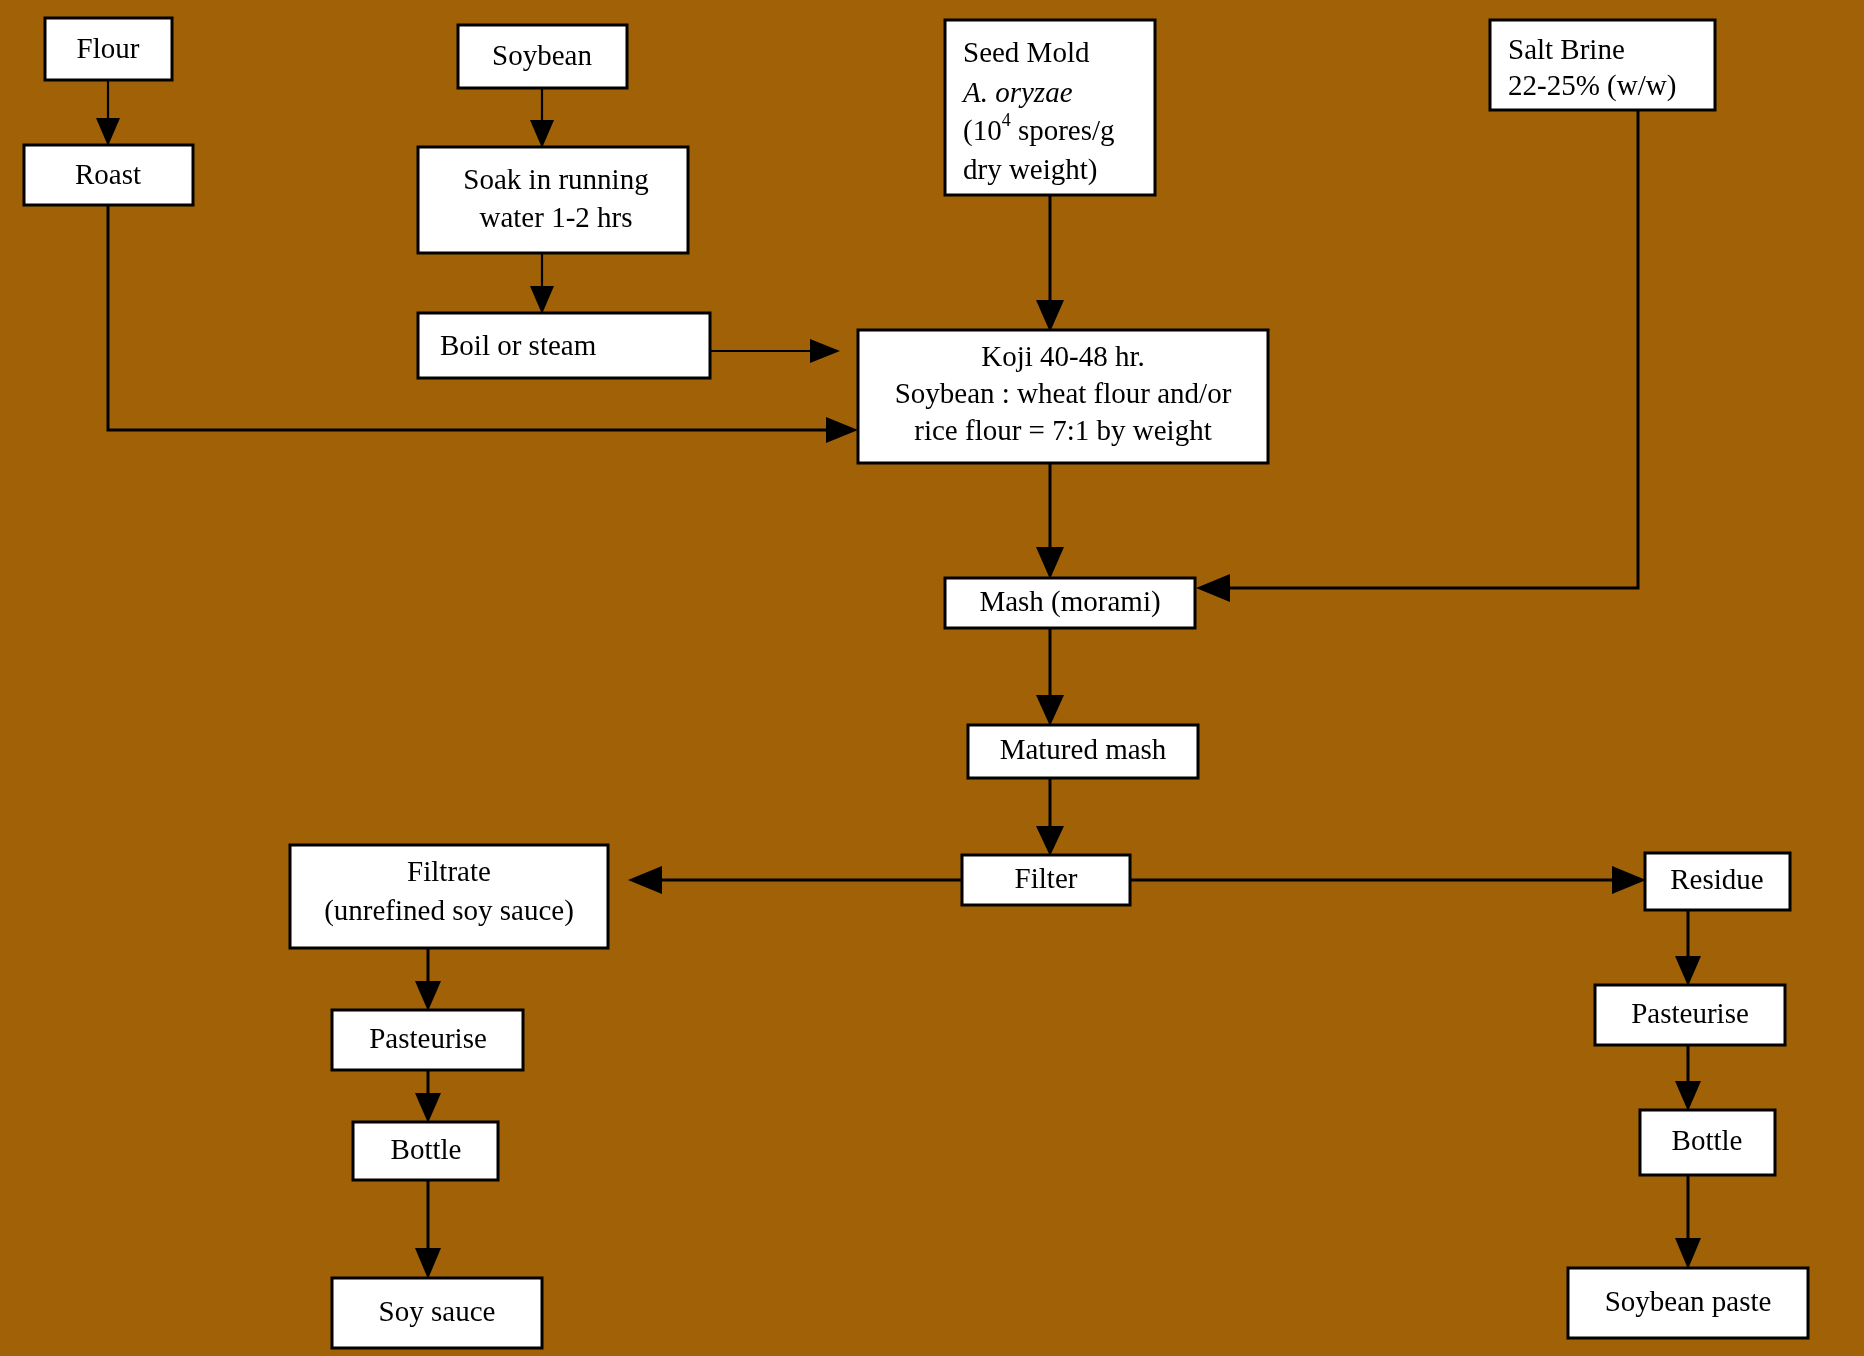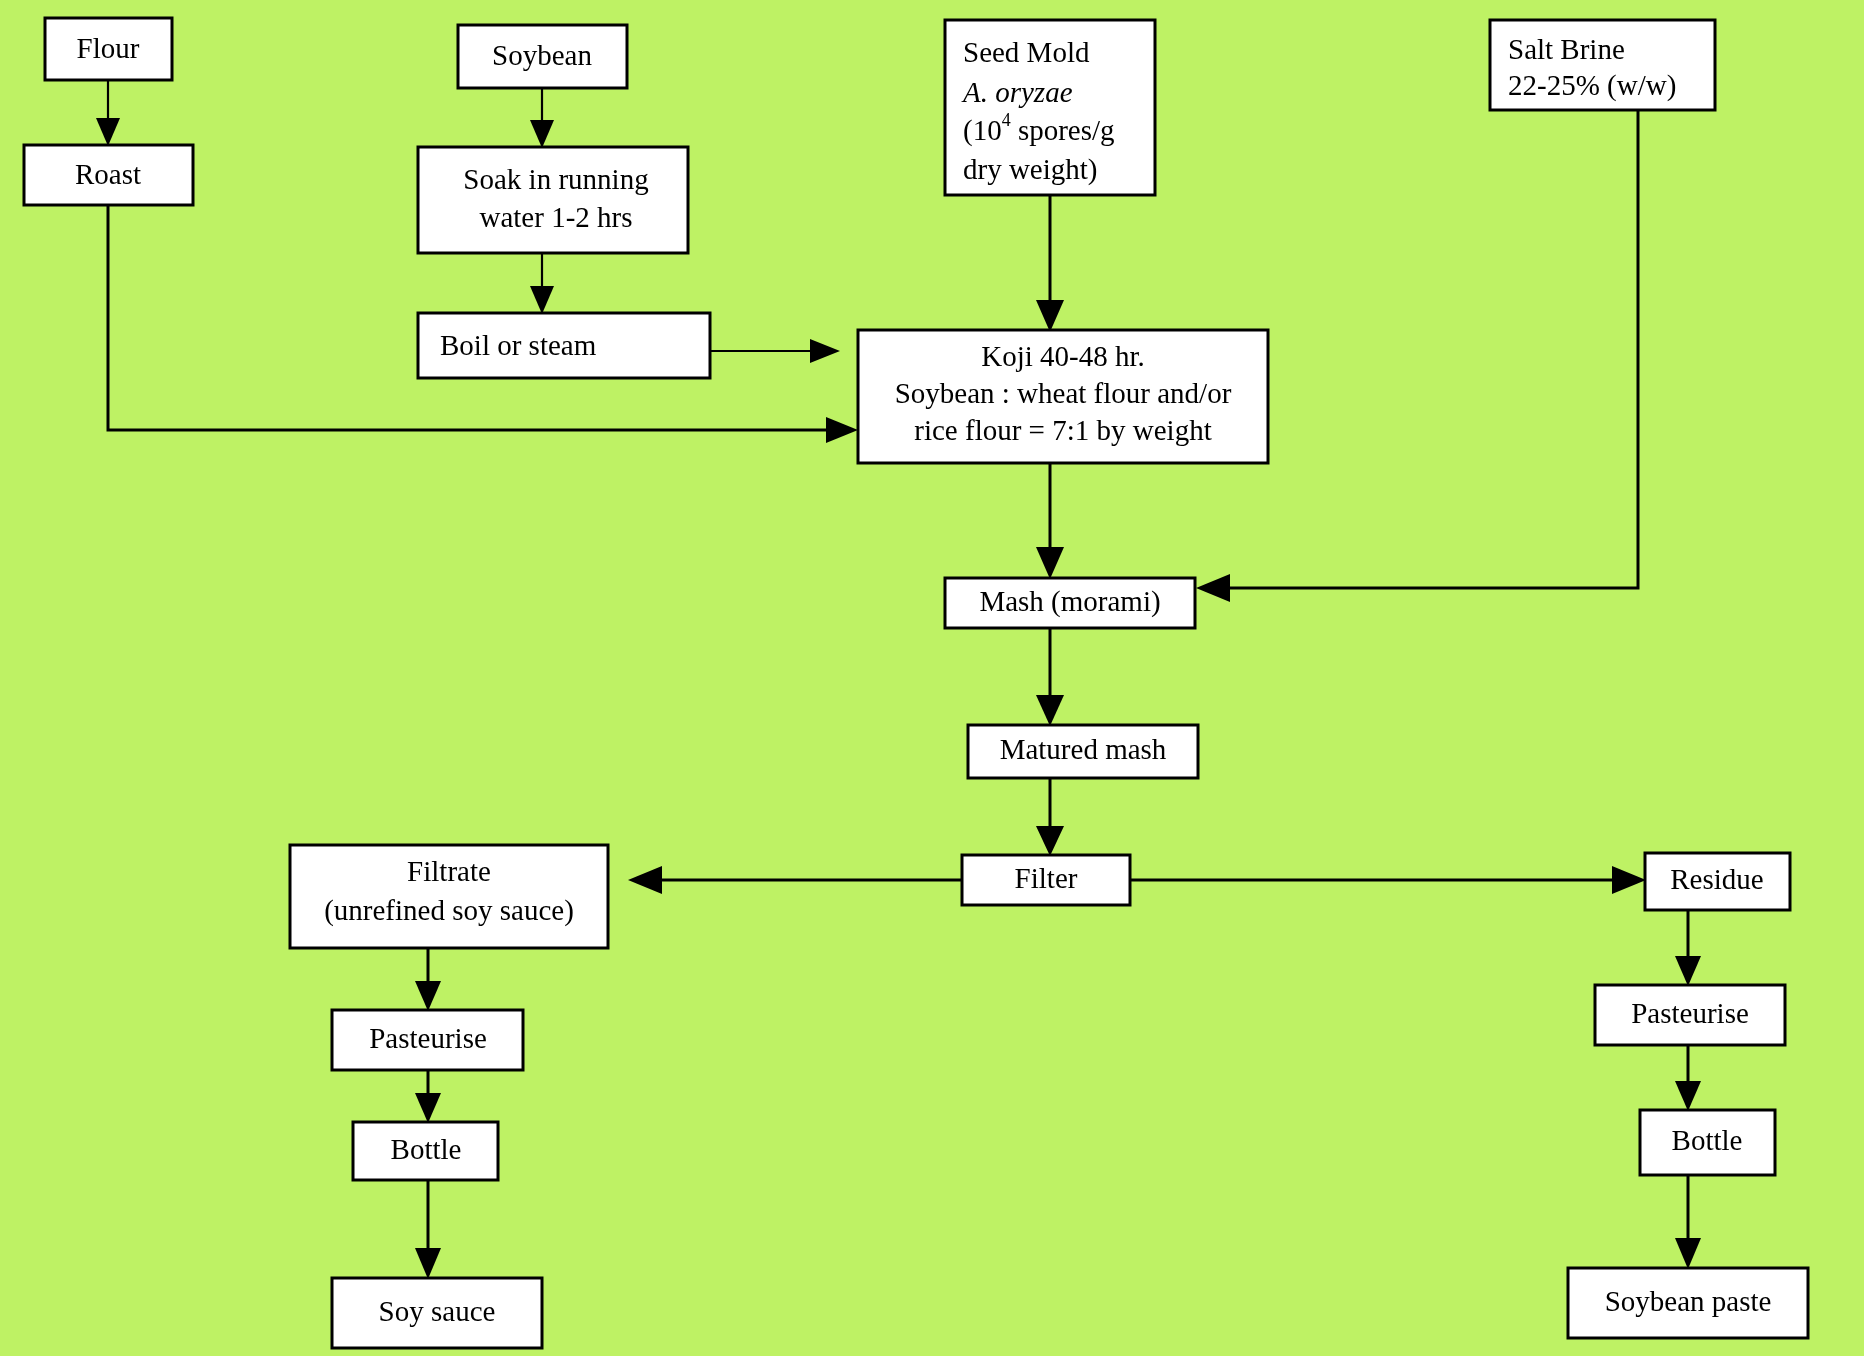--- a/index.html
+++ b/index.html
@@ -4,21 +4,21 @@
 <style>
   html, body {
     margin: 0;
     padding: 0;
     background: #ffffff;
   }
   #page {
     position: relative;
     width: 1864px;
     height: 1356px;
-    background: #bef264;
+    background: #a16207;
     overflow: hidden;
     font-family: "Liberation Serif", "DejaVu Serif", serif;
   }
   #flow {
     position: absolute;
     top: 0; left: 0;
     width: 1864px;
     height: 1356px;
   }
   .nodebox {

